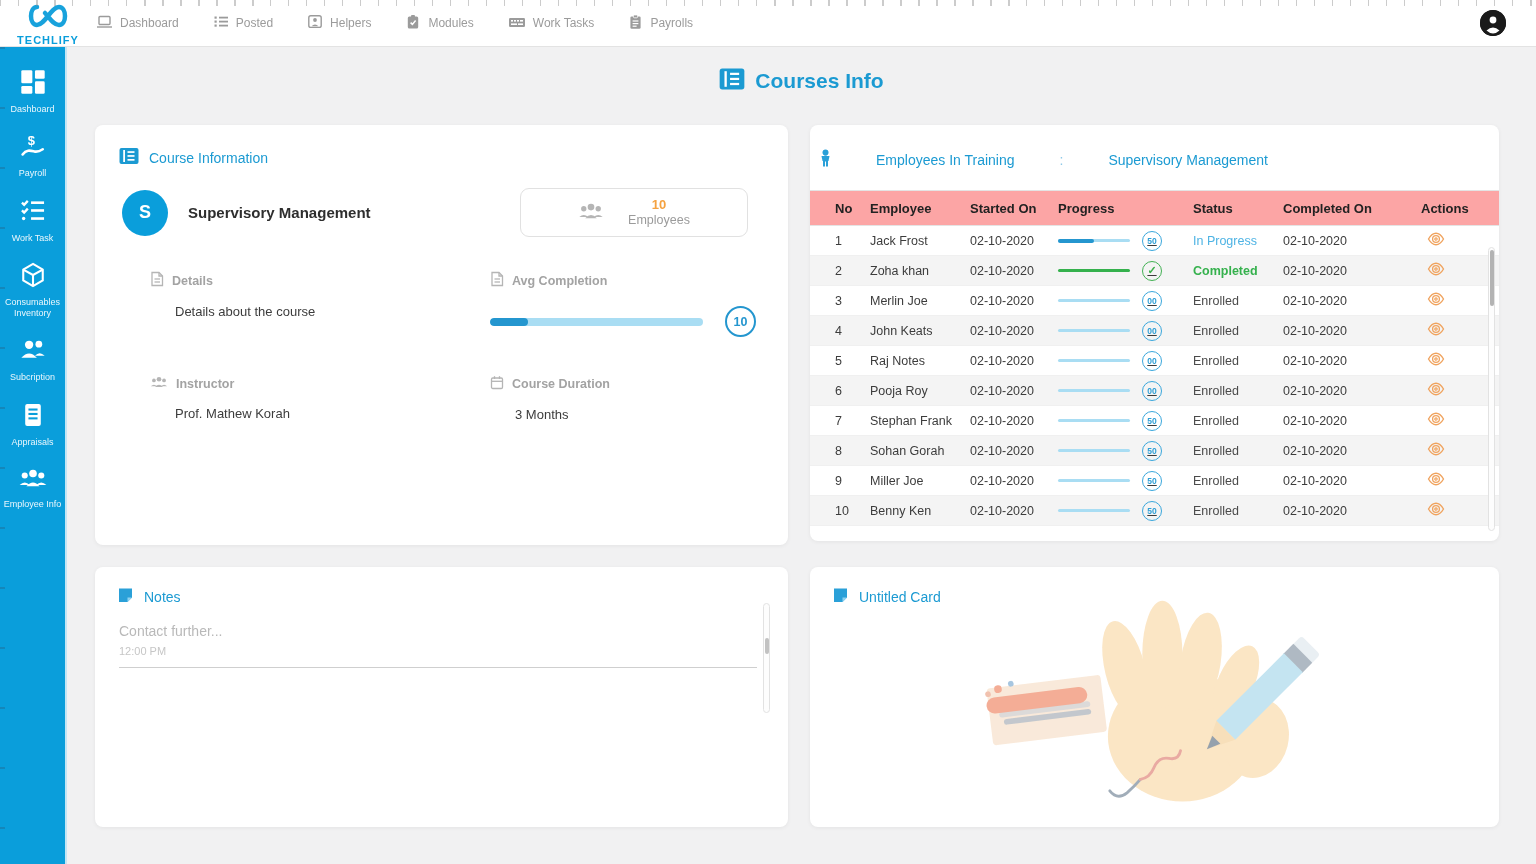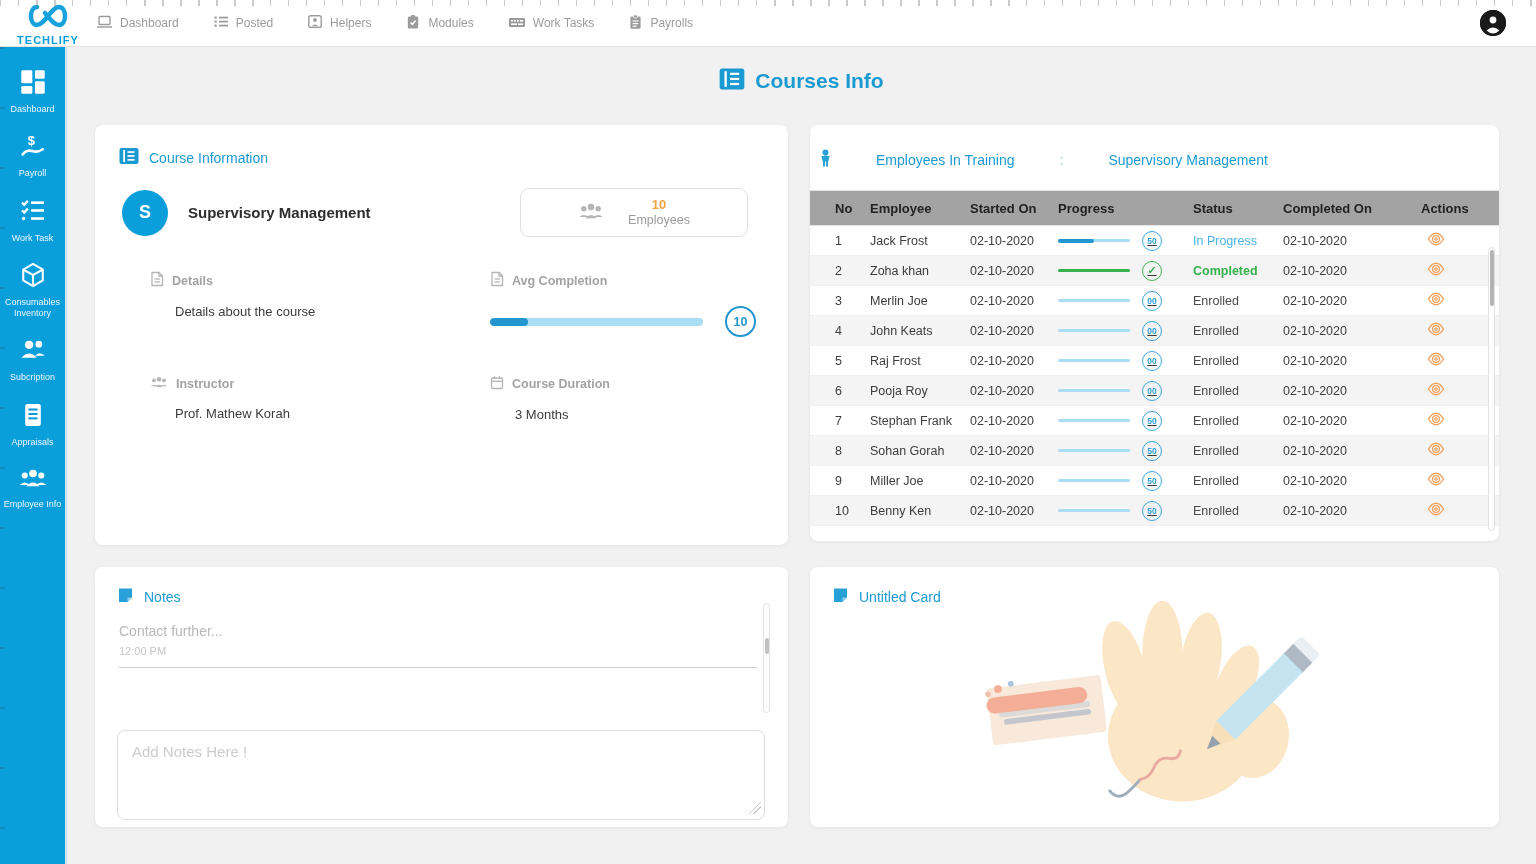--- a/index.html
+++ b/index.html
@@ -70,21 +70,21 @@
     color:var(--bar-dark,#2a9ad6); font-size:12.5px; font-weight:bold; display:flex; align-items:center; justify-content:center; }
   .course-footer { margin-top:auto; display:flex; justify-content:flex-end; align-items:center; gap:7px;
     padding-right:16px; color:#c9c9c9; font-size:13px; }
 
   
   .table-card { height:416px; position:relative; overflow:hidden; }
   .table-card .card-head { padding:24px 24px 20px 8px;gap:43px; }
   .table-title-sep { color:#8fc9e8; margin:0 2px; }
   table { width:100%; border-collapse:collapse; table-layout:fixed; }
   thead th { font-size:13px; color:#222; text-align:left; font-weight:bold; height:35px;
-    border-top:1px solid #e4e4e4; border-bottom:1px solid #e4e4e4; background:#a3a3a3; }
+    border-top:1px solid #e4e4e4; border-bottom:1px solid #e4e4e4; background:#fca5a5; }
   th.c-no, td.c-no { padding-left:25px; }
   th.c-act, td.c-act { padding-left:10px; }
   tbody td { height:30px; font-size:12.5px; color:#3c3c3c; }
   tbody tr:nth-child(even) { background:#f4f4f4; }
   tbody tr { border-bottom:1px solid #f0f0f0; }
   .pwrap { display:flex; align-items:center;text-decoration:underline; }
   .pbar { width:72px; height:3px; border-radius:2px; background:var(--bar-light,#a9ddf3); position:relative; }
   .pbar.full { background:var(--green,#3db04b); }
   .pbar .pfill { position:absolute; left:0; top:-0.5px; height:4px; border-radius:2px; background:var(--bar-dark,#2496cf); width:0; }
   .pbar.half .pfill { width:50%; }
@@ -557,21 +557,21 @@
                 <td class="c-act"><button class="eye-btn">
   <svg width="18" height="14" viewBox="0 0 18 14" fill="none">
     <path d="M1.5 7 C4 2.6 7 1.2 9 1.2 C11 1.2 14 2.6 16.5 7 C14 11.4 11 12.8 9 12.8 C7 12.8 4 11.4 1.5 7 Z" stroke="#f0a35e" stroke-width="1.4"></path>
     <circle cx="9" cy="7" r="3.4" stroke="#f0a35e" stroke-width="1.3"></circle>
     <circle cx="9" cy="7" r="1.2" stroke="#f0a35e" stroke-width="1.2"></circle>
   </svg>
 </button></td>
               </tr>
               <tr>
                 <td class="c-no">5</td>
-                <td class="c-emp">Raj Frost</td>
+                <td class="c-emp">Raj Notes</td>
                 <td class="c-start">02-10-2020</td>
                 <td class="c-prog">
                   <div class="pwrap">
                     <div class="pbar light">
                       <div class="pfill"></div>
                     </div>
                     <span class="pbadge blue">00</span>
                   </div>
                 </td>
                 <td class="c-status"><span class="status enrolled">Enrolled</span></td>
@@ -713,23 +713,20 @@
           <span>Notes</span>
         </div>
         <div class="note-entry">
           <div class="note-entry-text">Contact further...</div>
           <div class="note-entry-time">12:00 PM</div>
           <div class="note-divider"></div>
         </div>
         <div class="notes-scrollbar">
           <div class="notes-scroll-thumb"></div>
         </div>
-        <div class="ta-wrap">
-          <textarea class="notes-textarea" placeholder="Add Notes Here !" style=""></textarea>
-        </div>
       </section>
 
       <section class="card untitled-card">
         <div class="card-head">
           <span>
             <svg width="17" height="17" viewBox="0 0 17 17">
                 <path d="M2 1.5 H15 V10.5 L10.5 15 H2 Z" fill="#2aa0d8"></path>
                 <path d="M15 10.5 L10.5 15 V10.5 Z" fill="#8fd2f0"></path>
               </svg>
           </span>

